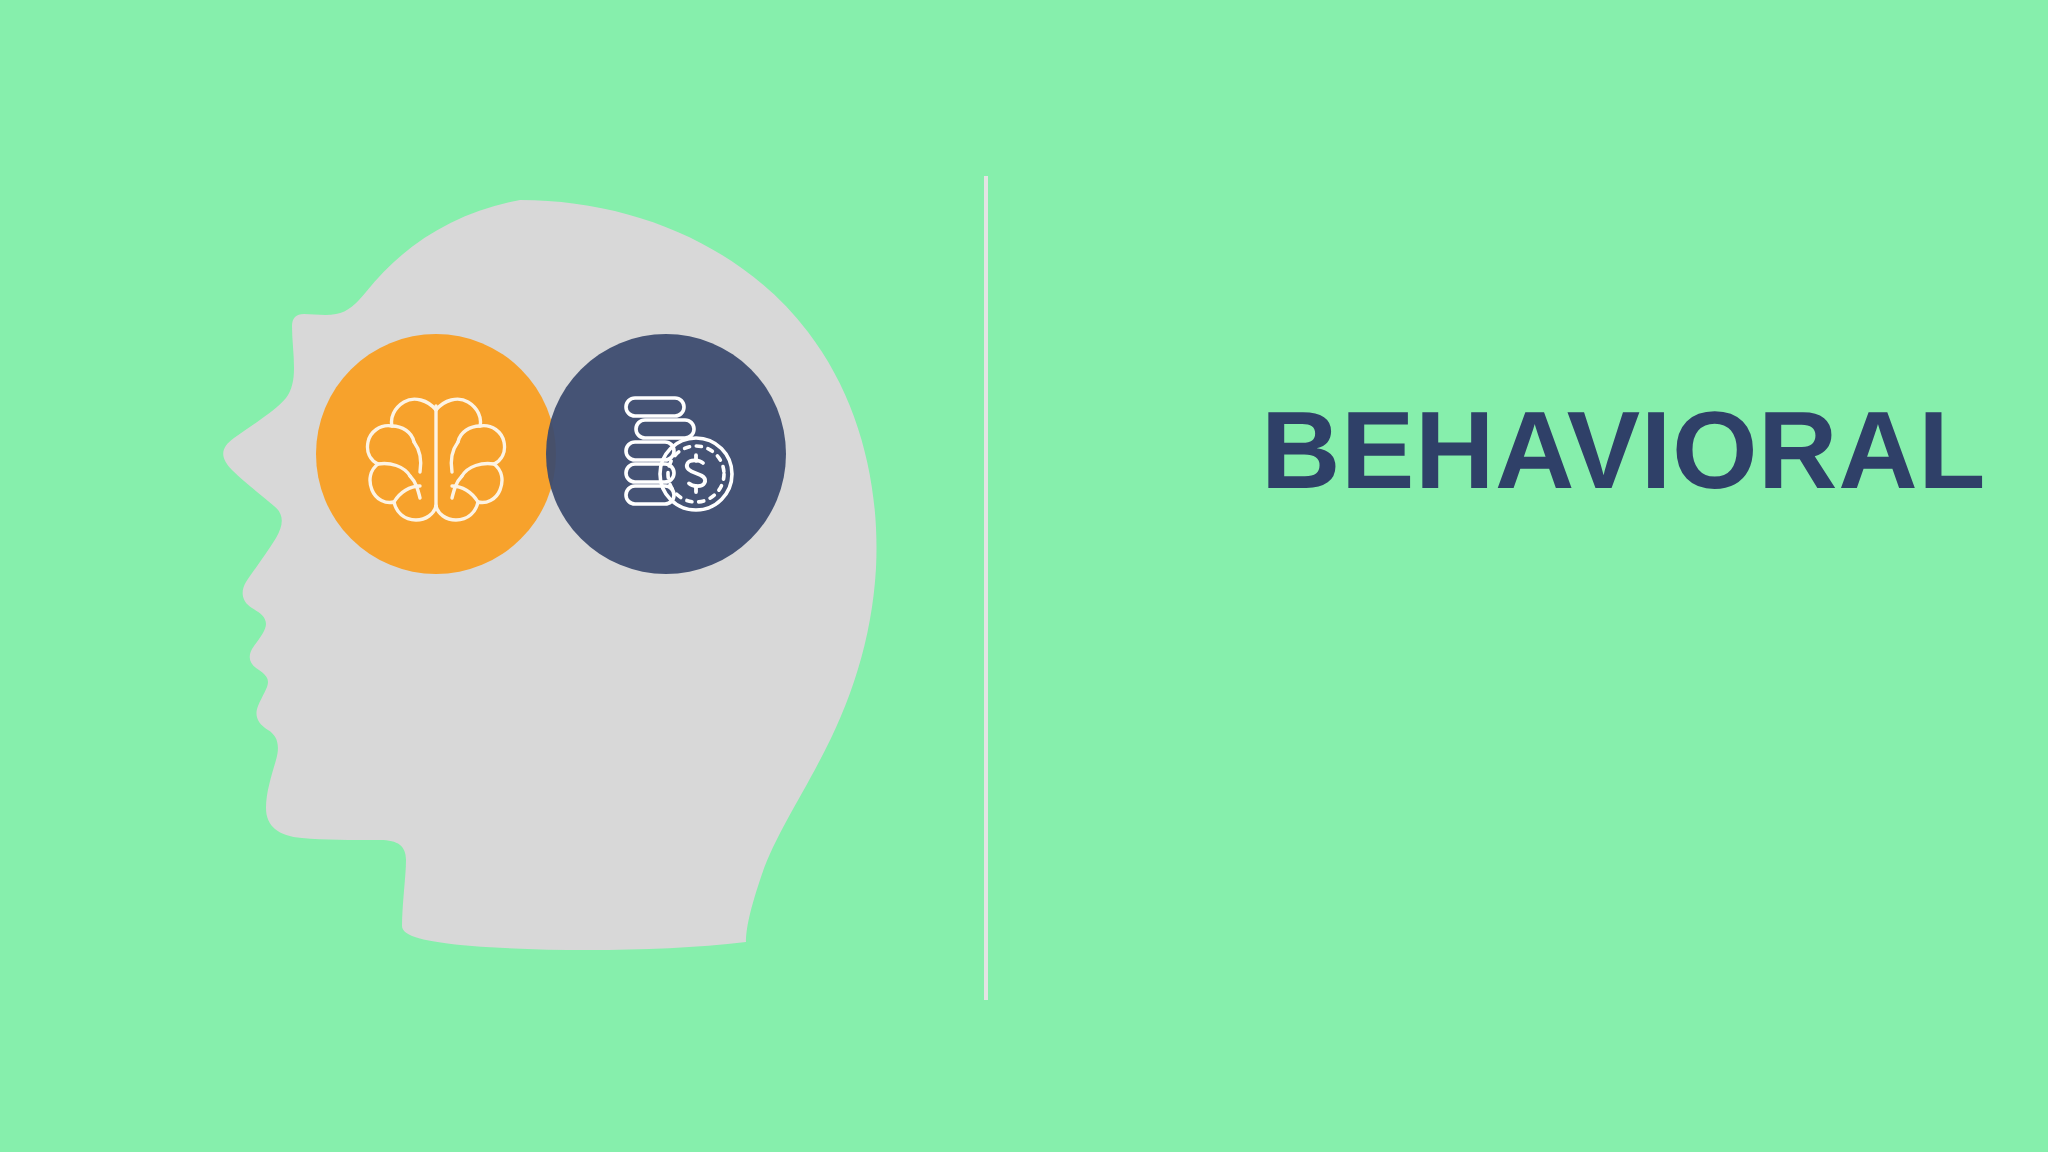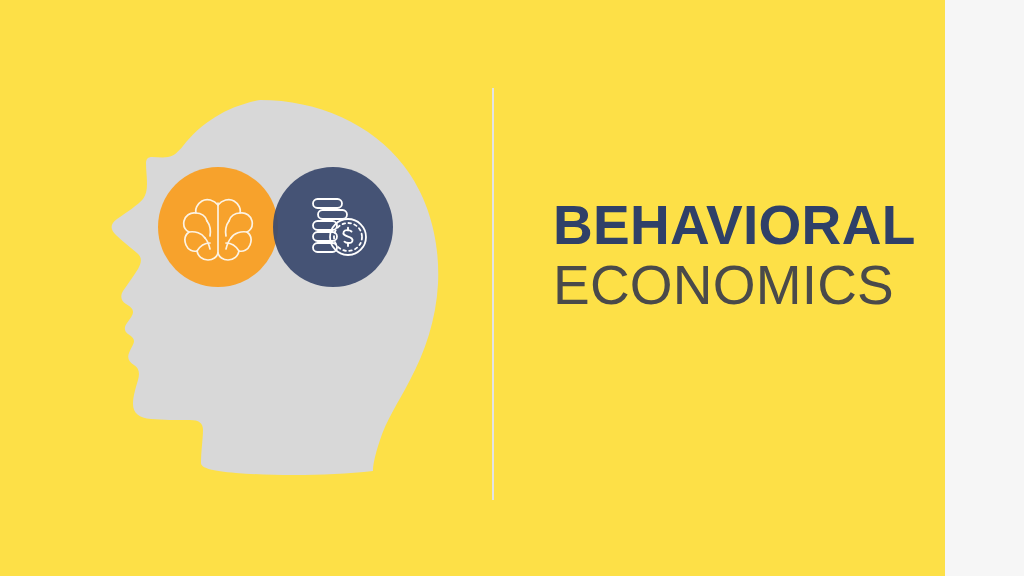--- a/index.html
+++ b/index.html
@@ -10,23 +10,24 @@
   body {
     width: 1024px;
     height: 576px;
     overflow: hidden;
     font-family: "Liberation Sans", "DejaVu Sans", sans-serif;
     background: #f6f6f6;
   }
 
   #slide {
     position: relative;
-    width: 945px;
+    width: 1024px;
     height: 576px;
-    background: #fde047;
+    background: #86efac;
+    text-align: right;
   }
 
   
   #visual {
     position: absolute;
     left: 0px;
     top: 0px;
     width: 500px;
     height: 576px;
   }
@@ -182,16 +183,15 @@
         <line x1="348" y1="243" x2="348" y2="246" stroke-width="1.9"></line>
       </g>
 
     </svg>
   </div>
 
   <div id="divider"></div>
 
   <div id="textblock">
     <div id="title-line1">BEHAVIORAL</div>
-    <div id="title-line2">ECONOMICS</div>
   </div>
 
 </div>
 
 </body></html>

